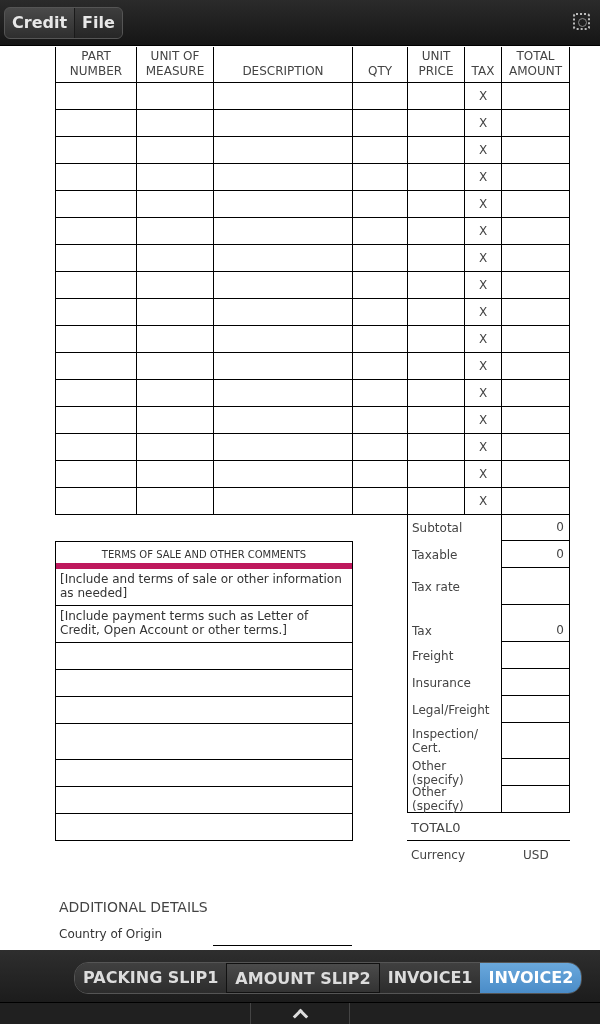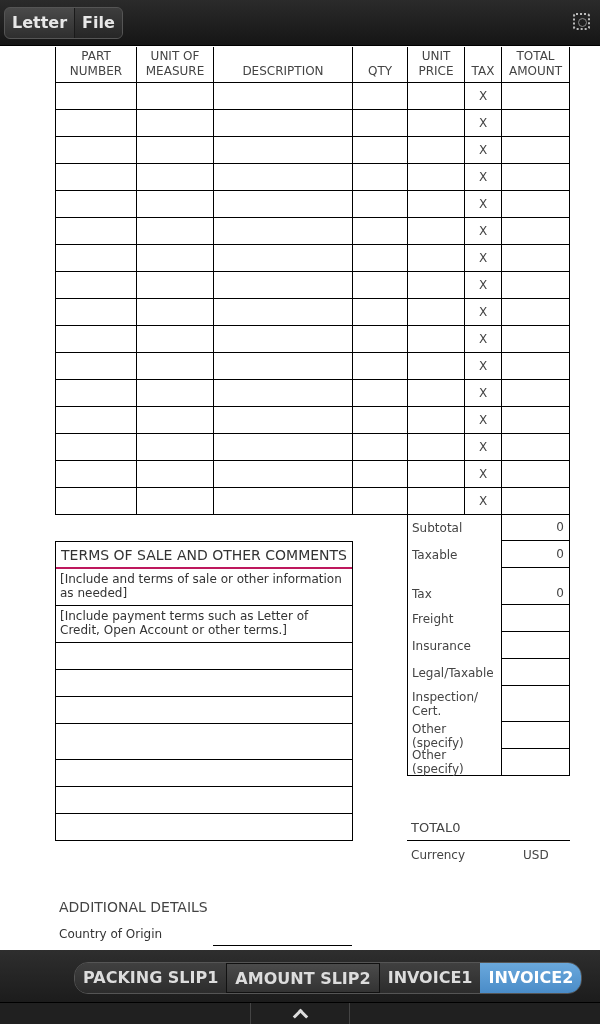--- a/index.html
+++ b/index.html
@@ -42,21 +42,21 @@
   .trow.tall .lbl.bottom { align-items: flex-end; padding-bottom: 4px; }
   .trow.last .lbl { border-bottom: 1px solid #000; }
   .grand { position: absolute; left: 407px; top: 767px; width: 163px; height: 27px; border-bottom: 1px solid #000;
     display: flex; justify-content: flex-start; align-items: center; padding: 0 9px 0 4px; font-size: 13px; color: #444; }
   .currency { position: absolute; left: 407px; top: 795px; width: 163px; height: 26px;
     display: flex; align-items: center; font-size: 12px; color: #444; padding-left: 4px; }
   .currency .cv { position: absolute; left: 116px; }
 
   
   .terms { position: absolute; left: 55px; top: 494px; width: 298px; border: 1px solid #000; border-bottom: none; }
-  .terms .hdr { height: 27px; border-bottom: 2px solid #be185d; text-align: center; font-size: 14px; color: #333; line-height: 26px; }
+  .terms .hdr { height: 27px; border-bottom: 6px solid #be185d; text-align: center; font-size: 10px; color: #333; line-height: 26px; }
   .terms .r { border-bottom: 1px solid #000; font-size: 12px; color: #333; padding: 3px 4px; line-height: 14px; }
   .terms .r.h37 { height: 37px; } .terms .r.h27 { height: 27px; } .terms .r.h36 { height: 36px; }
 
   .addl { position: absolute; left: 59px; top: 852px; font-size: 14px; color: #444; }
   .origin { position: absolute; left: 59px; top: 880px; font-size: 12px; color: #333; }
   .originline { position: absolute; left: 213px; top: 898px; width: 139px; border-bottom: 1px solid #000; }
 
   
   .tabbar { position: absolute; left: 0; top: 950px; width: 600px; height: 52px; background: linear-gradient(#2e2e2e, #1c1c1c); }
   .tabs { position: absolute; left: 74px; top: 12px; height: 32px; display: flex; border-radius: 14px; overflow: hidden;
@@ -69,21 +69,21 @@
   .upbtn { position: absolute; left: 250px; top: 0; width: 100px; height: 22px; border-left: 1px solid #444; border-right: 1px solid #444;
     color: #ddd; text-align: center; font-size: 14px; line-height: 22px; }
   .chev { display: inline-block; width: 11px; height: 11px; border-left: 3px solid #ddd; border-top: 3px solid #ddd;
     transform: rotate(45deg); margin-top: 8px; }
 </style>
 </head>
 <body>
 
 <div class="topbar">
   <div class="seg">
-    <div class="btn">Letter</div>
+    <div class="btn">Credit</div>
     <div class="btn">File</div>
   </div>
   <div class="fullscreen"></div>
 </div>
 
 <div class="doc">
   <table class="items">
     <thead>
       <tr>
         <th class="w1">PART NUMBER</th>
@@ -259,33 +259,37 @@
   <div class="totals">
     <div class="trow first">
       <div class="lbl">Subtotal</div>
       <div class="val">0</div>
     </div>
     <div class="trow">
       <div class="lbl">Taxable</div>
       <div class="val">0</div>
     </div>
     <div class="trow tall">
+      <div class="lbl">Tax rate</div>
+      <div class="val"></div>
+    </div>
+    <div class="trow tall">
       <div class="lbl bottom">Tax</div>
       <div class="val" style="align-items:flex-end;padding-bottom:4px;">0</div>
     </div>
     <div class="trow">
       <div class="lbl">Freight</div>
       <div class="val"></div>
     </div>
     <div class="trow">
       <div class="lbl">Insurance</div>
       <div class="val"></div>
     </div>
     <div class="trow">
-      <div class="lbl">Legal/Taxable</div>
+      <div class="lbl">Legal/Freight</div>
       <div class="val"></div>
     </div>
     <div class="trow" style="height:36px">
       <div class="lbl" style="width:94px;padding-right:20px;">Inspection/ Cert.</div>
       <div class="val"></div>
     </div>
     <div class="trow">
       <div class="lbl">Other (specify)</div>
       <div class="val"></div>
     </div>

